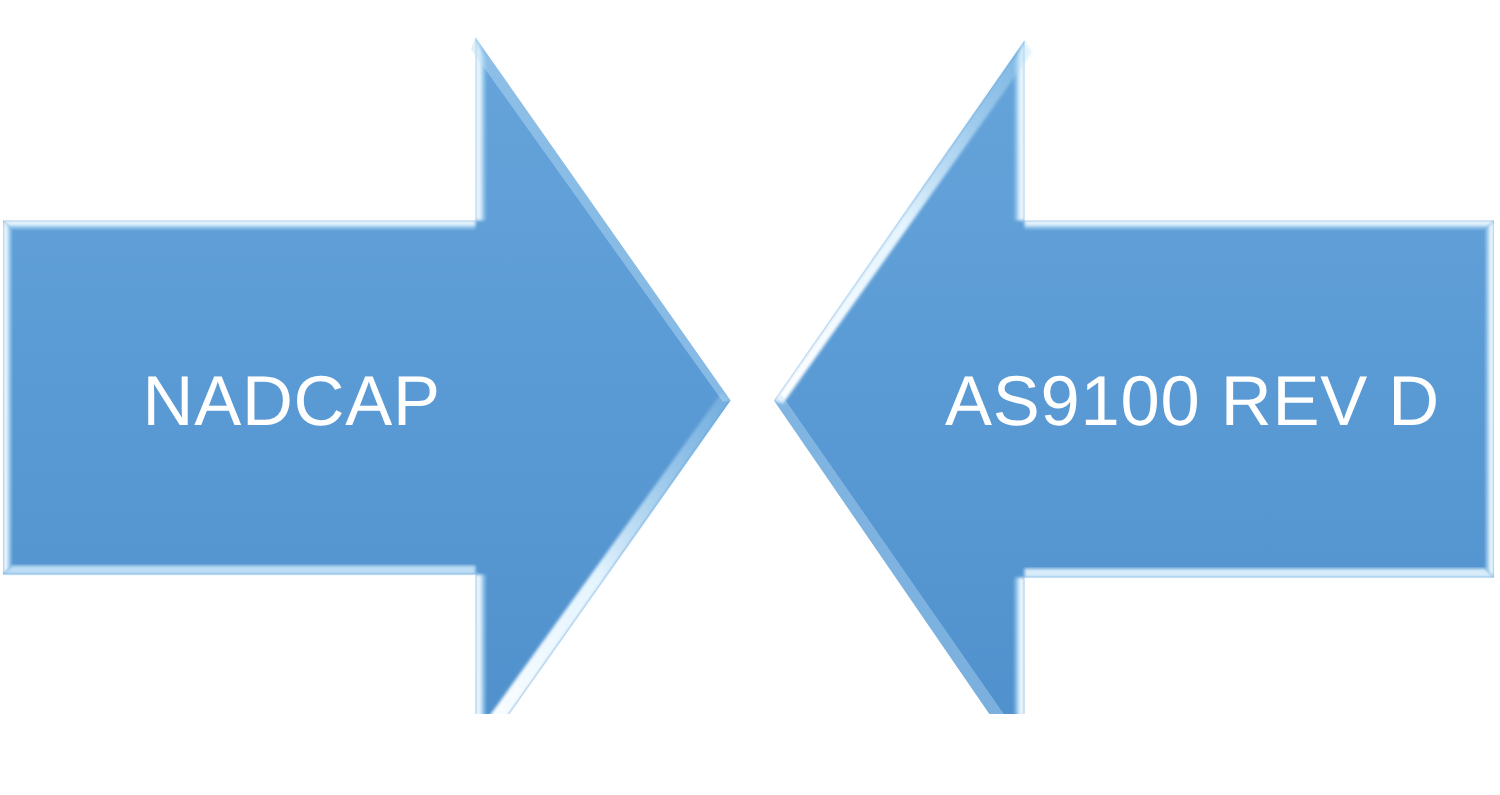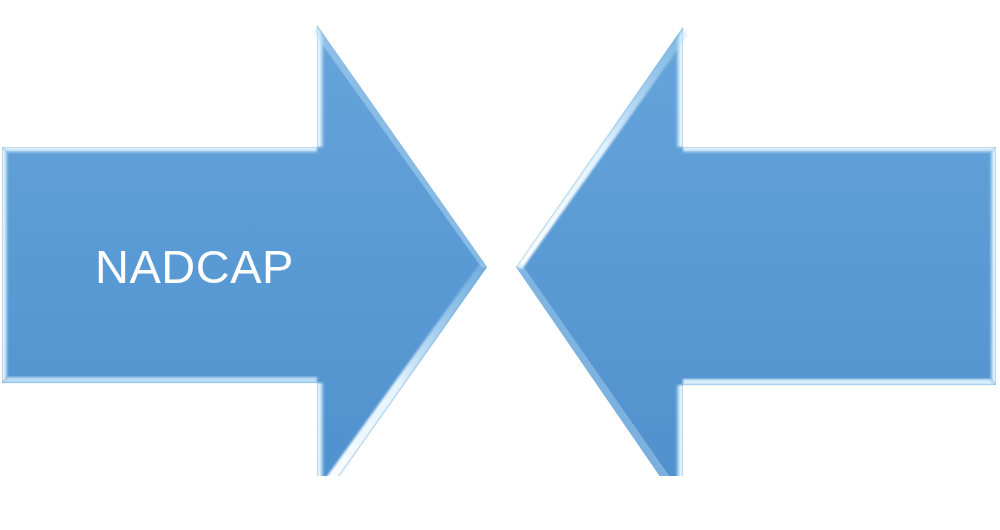--- a/index.html
+++ b/index.html
@@ -120,14 +120,15 @@
       <path d="M 683,385 L 676,385 L 676,494 L 683,510 Z" fill="url(#bevelRight)" filter="url(#softGlow)"></path>
 
       <path d="M 683,27 L 516,267 L 522,269 L 688,35 Z" fill="url(#bevelDiag)" filter="url(#softGlow)"></path>
 
       <path d="M 516,267 L 683,510 L 688,503 L 521,263 Z" fill="#bcdff7" opacity="0.4"></path>
     </g>
   </svg>
 
   <div class="arrow-label" id="label-left">NADCAP</div>
 
+  <div class="arrow-label" id="label-right">AS9100 REV D</div>
 
 </div>
 
 </body></html>

